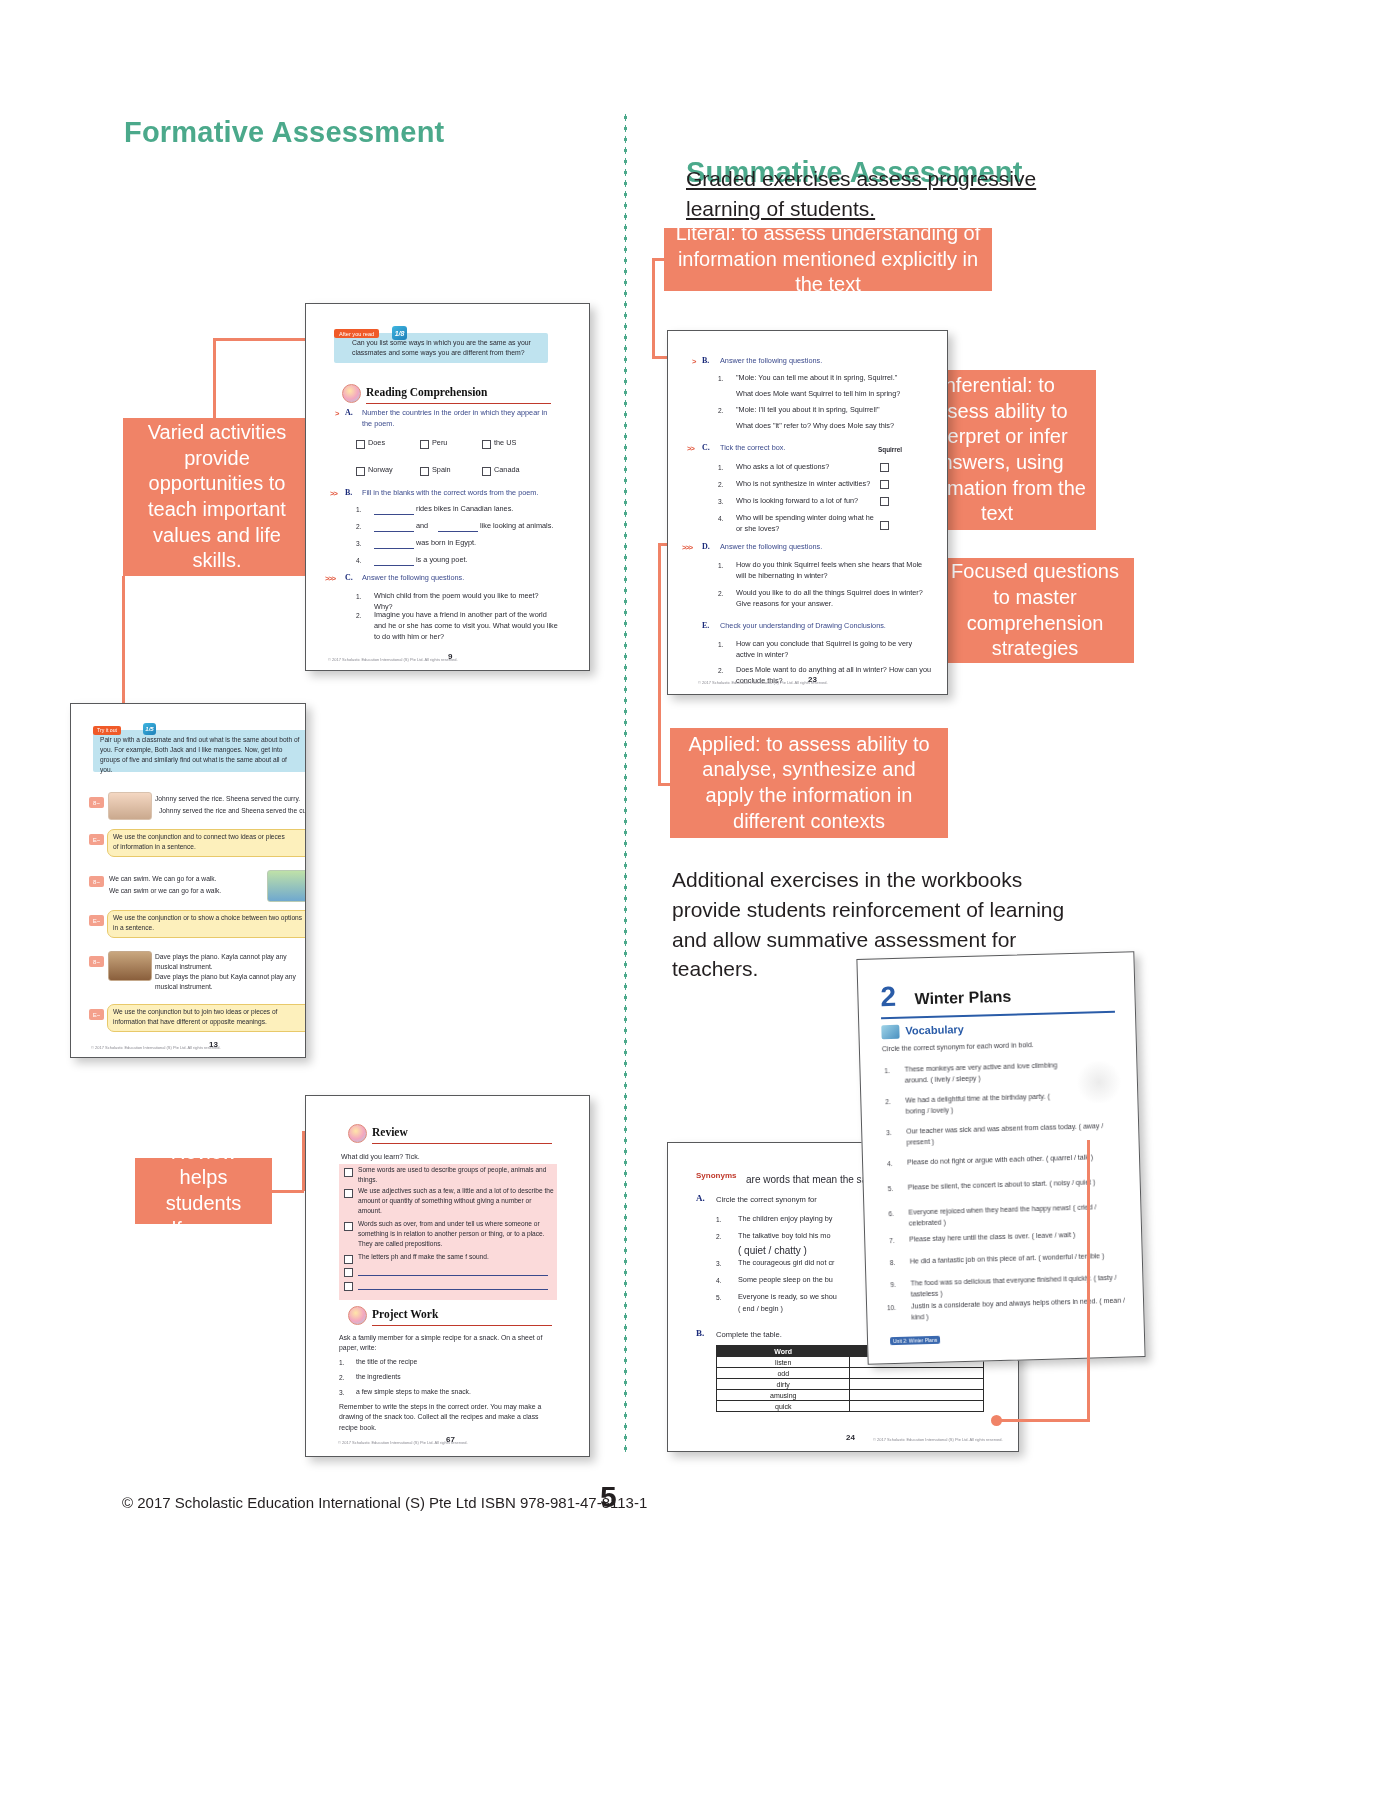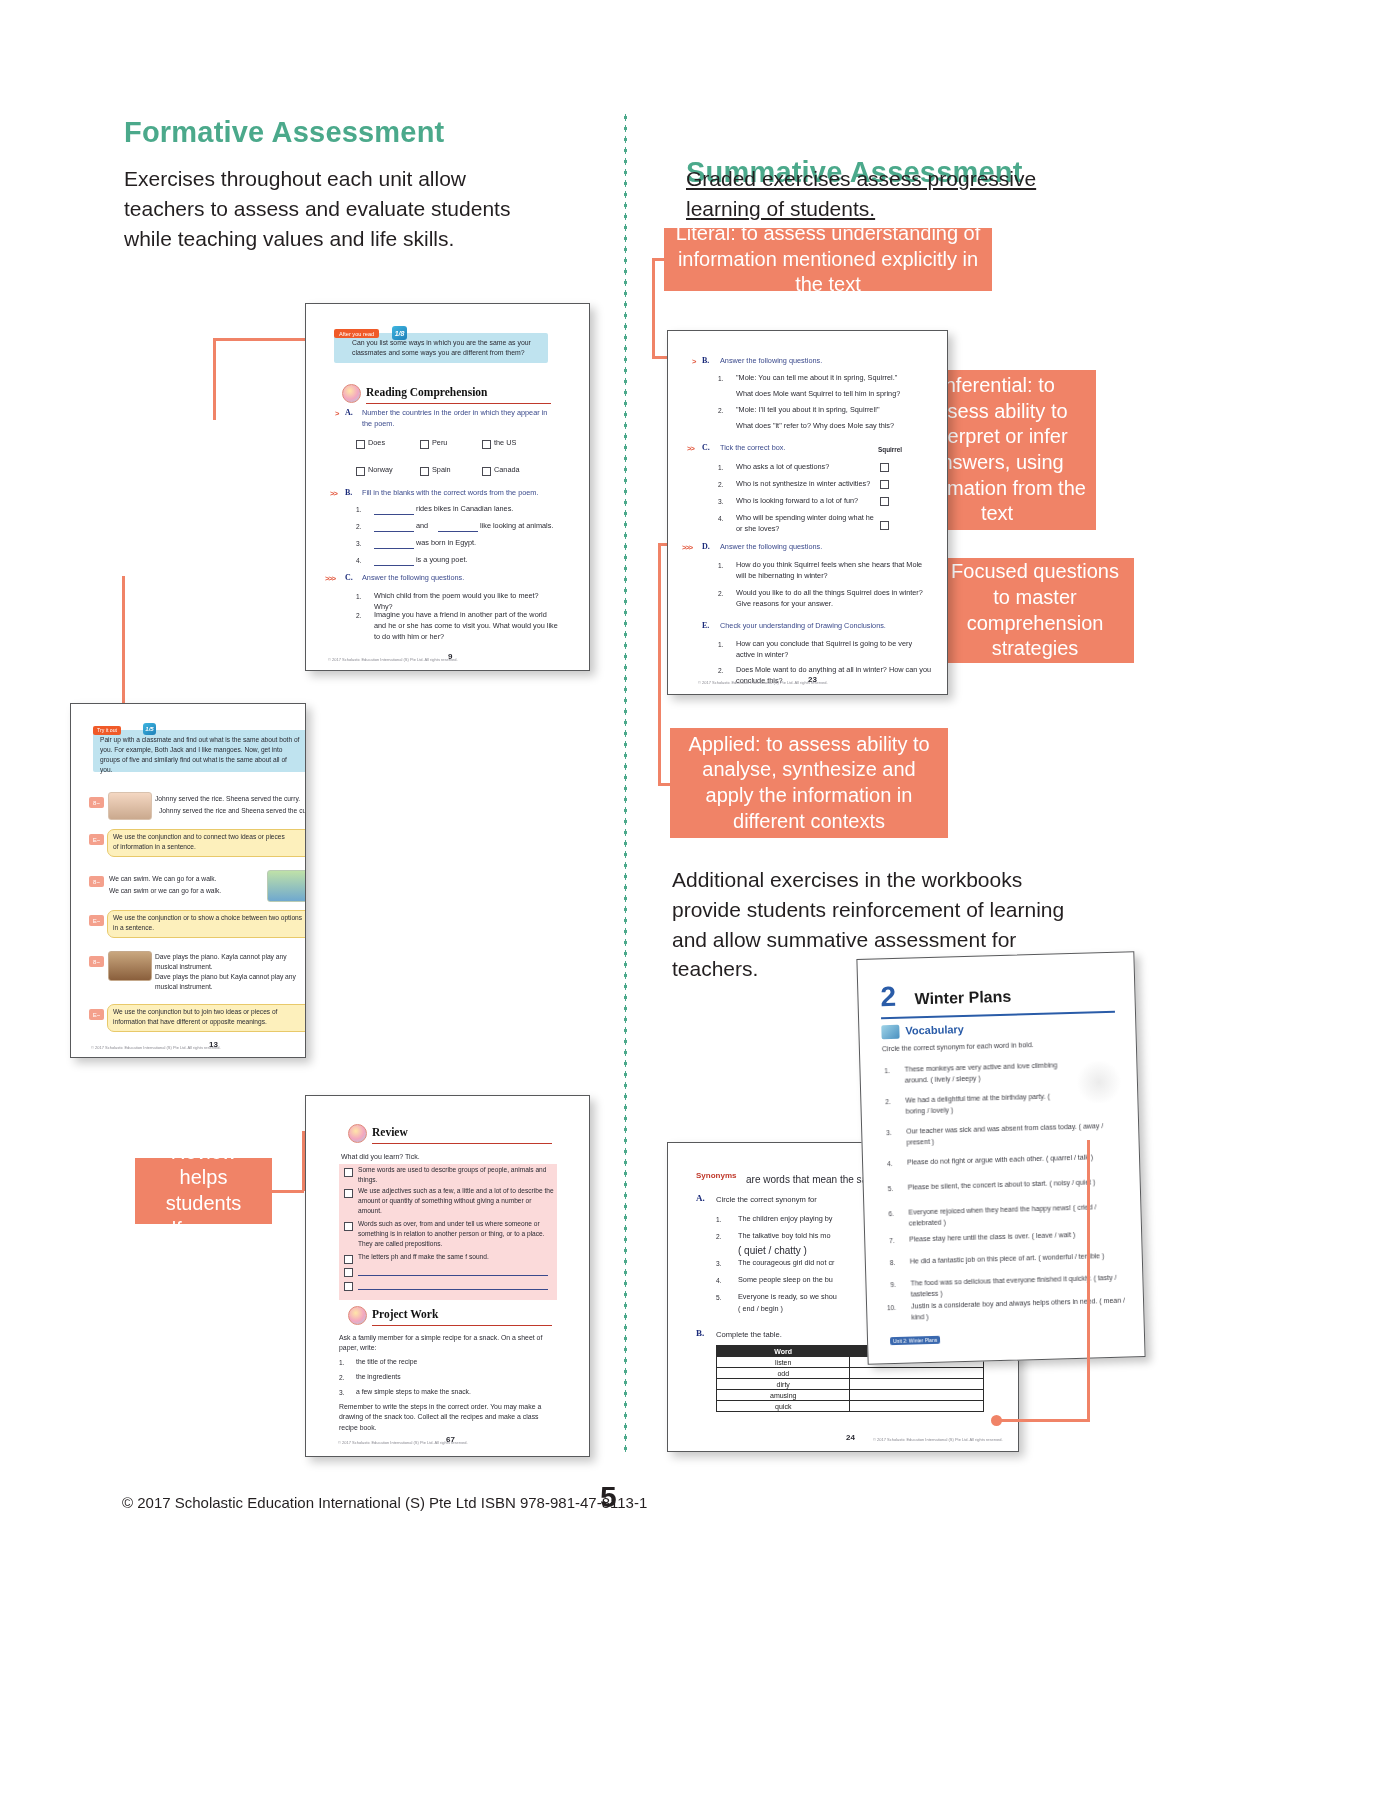--- a/index.html
+++ b/index.html
@@ -115,22 +115,22 @@
 </style>
 </head>
 <body>
 
 <div class="page">
 
   <div class="divider"></div>
 
   <div class="col-head" style="left:124px;top:116px;">Formative Assessment</div>
 
-  <div class="intro" style="left:124px;top:164px;width:400px;">Exercises throughout each unit allow teachers to assess and evaluate students while teaching values and life skills.</div>
-
+
+  <div class="callout" style="left:123px;top:418px;width:188px;height:158px;">Varied activities provide opportunities to teach important values and life skills.</div>
 
   <div class="ln ln-h" style="left:213px;top:338px;width:118px;"></div>
   <div class="ln ln-v" style="left:213px;top:338px;height:82px;"></div>
   <div class="dot" style="left:326px;top:334px;"></div>
 
   <div class="ln ln-v" style="left:122px;top:576px;height:144px;"></div>
   <div class="ln ln-h" style="left:122px;top:718px;width:0px;"></div>
   <div class="dot" style="left:117px;top:714px;"></div>
 
   <div class="callout" style="left:135px;top:1158px;width:137px;height:66px;">Review helps students self-assess.</div>

